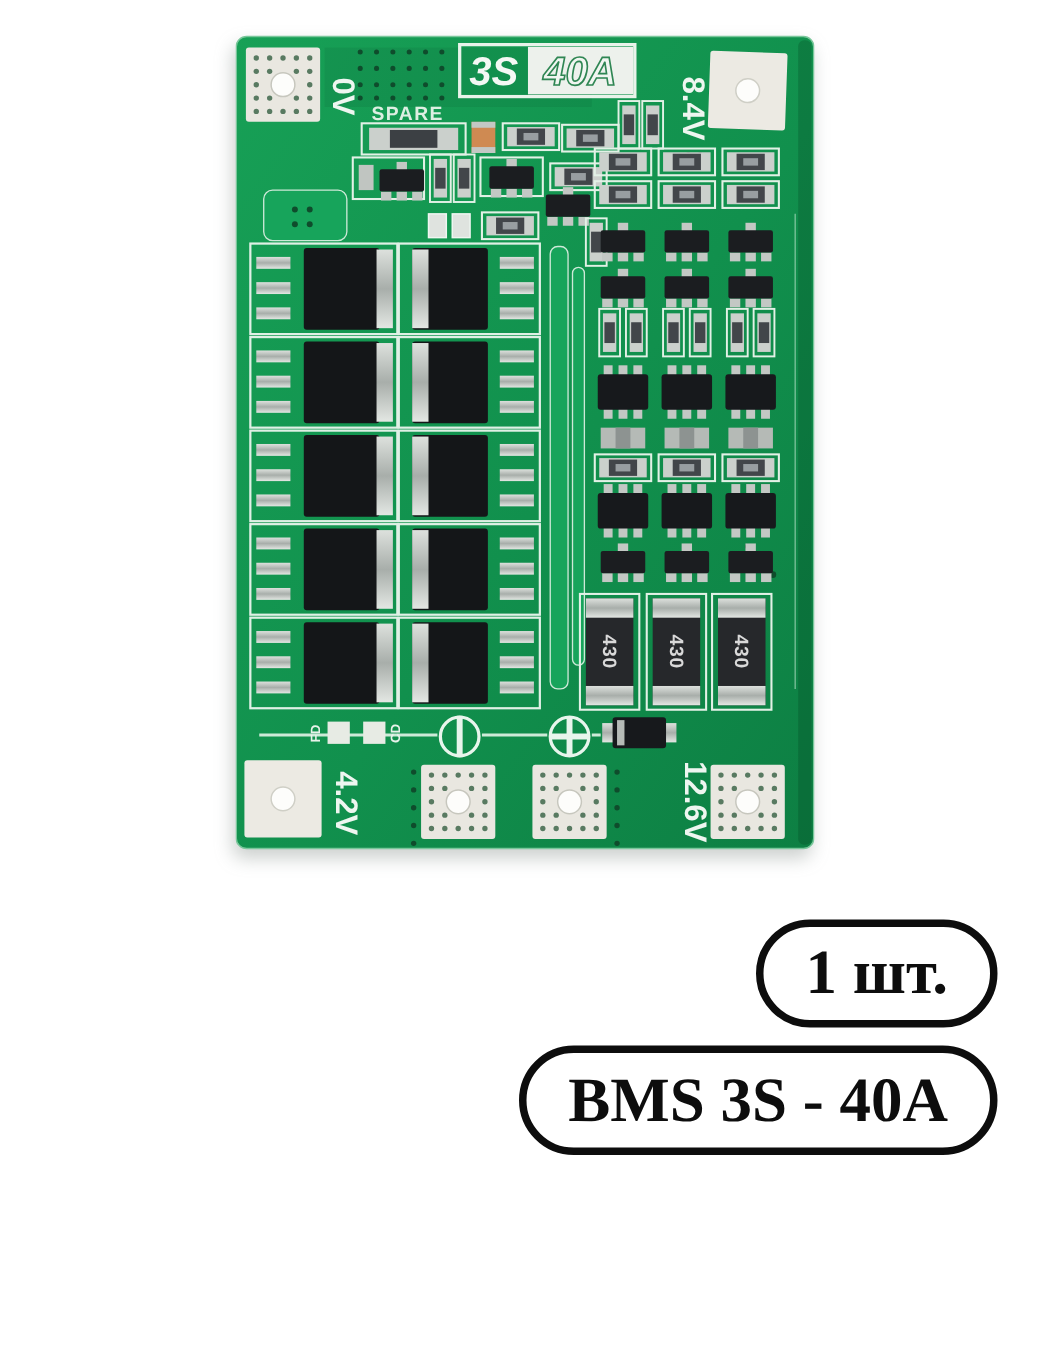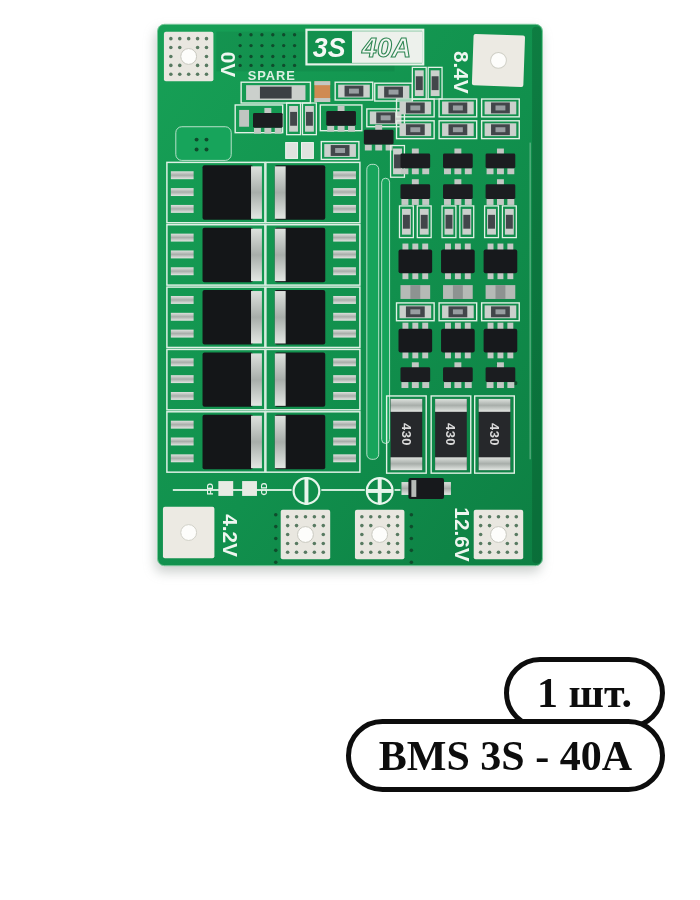--- a/index.html
+++ b/index.html
@@ -6,22 +6,22 @@
   .canvas{position:relative;width:700px;height:900px;background:#ffffff;overflow:hidden;
           font-family:"Liberation Sans",sans-serif;}
   .photo-wrap{position:absolute;left:157px;top:23px;width:386px;height:544px;
               filter:drop-shadow(-2px 6px 6px rgba(110,120,115,0.35));}
   .photo-wrap svg{display:block;width:100%;height:100%;}
   .badge{position:absolute;right:35px;box-sizing:border-box;height:72px;
          border:5px solid #0d0d0d;border-radius:38px;background:#ffffff;
          display:inline-flex;align-items:center;justify-content:center;
          padding:0 28px;white-space:nowrap;
          font-family:"Liberation Serif",serif;font-weight:bold;font-size:42px;color:#0d0d0d;}
-  .badge-1{top:613px;margin-top:44px;}
-  .badge-2{top:697px;height:73px;margin-top:22px;}
+  .badge-1{top:613px;}
+  .badge-2{top:697px;height:73px;}
   .badge-3{top:788px;}
   svg text{font-family:"Liberation Sans",sans-serif;}
   .silk-label{font-weight:bold;fill:#eef6f0;}
   .title-cells{font-weight:bold;font-style:italic;font-size:27px;fill:#f4f8f4;}
   .title-current{font-weight:bold;font-style:italic;font-size:27px;fill:#f1f6f1;stroke:#2f8653;stroke-width:1.1px;}
   .spare-text{font-weight:bold;font-size:13px;fill:#ddefe2;letter-spacing:1px;}
   .tp-text{font-weight:bold;font-size:9px;fill:#e8f2ea;}
   .r430-text{font-weight:bold;font-size:13px;fill:#d9d9d9;letter-spacing:0.5px;}
 </style>
 </head>

